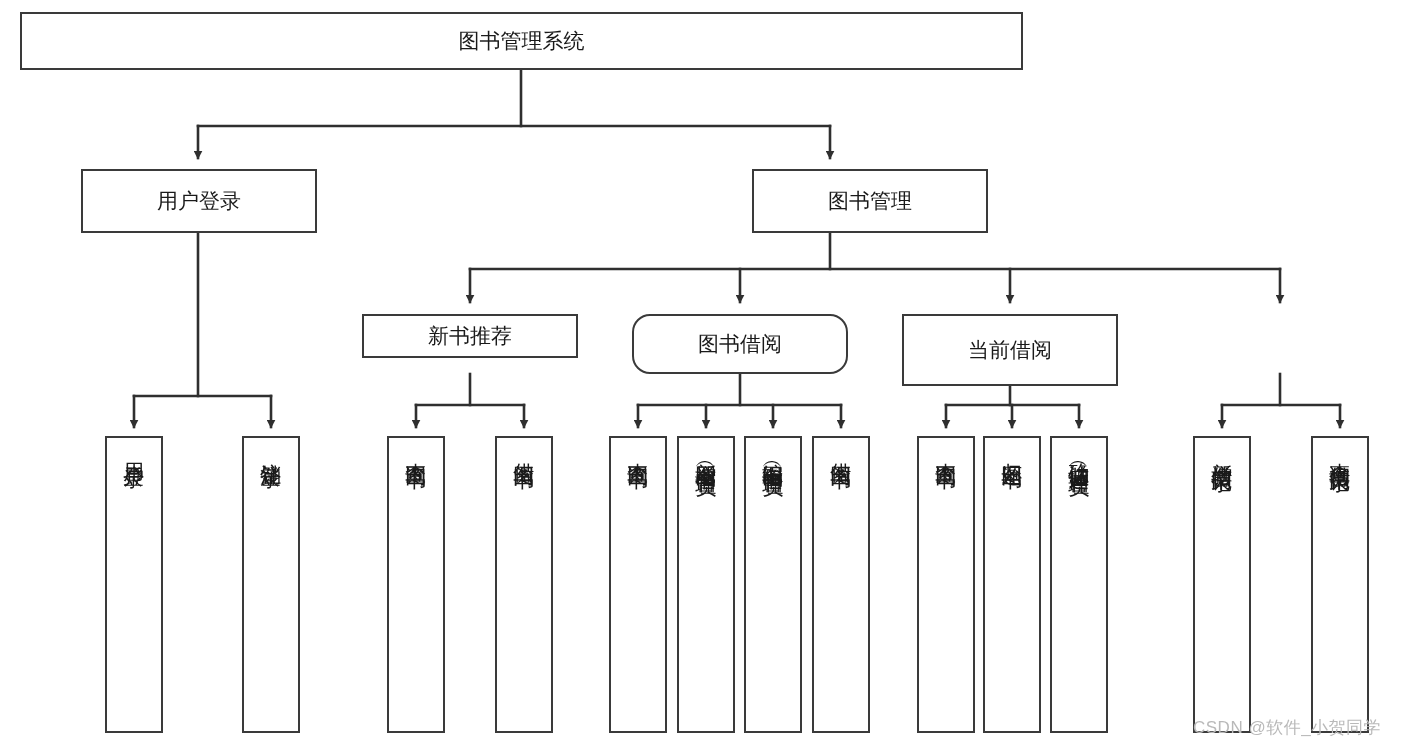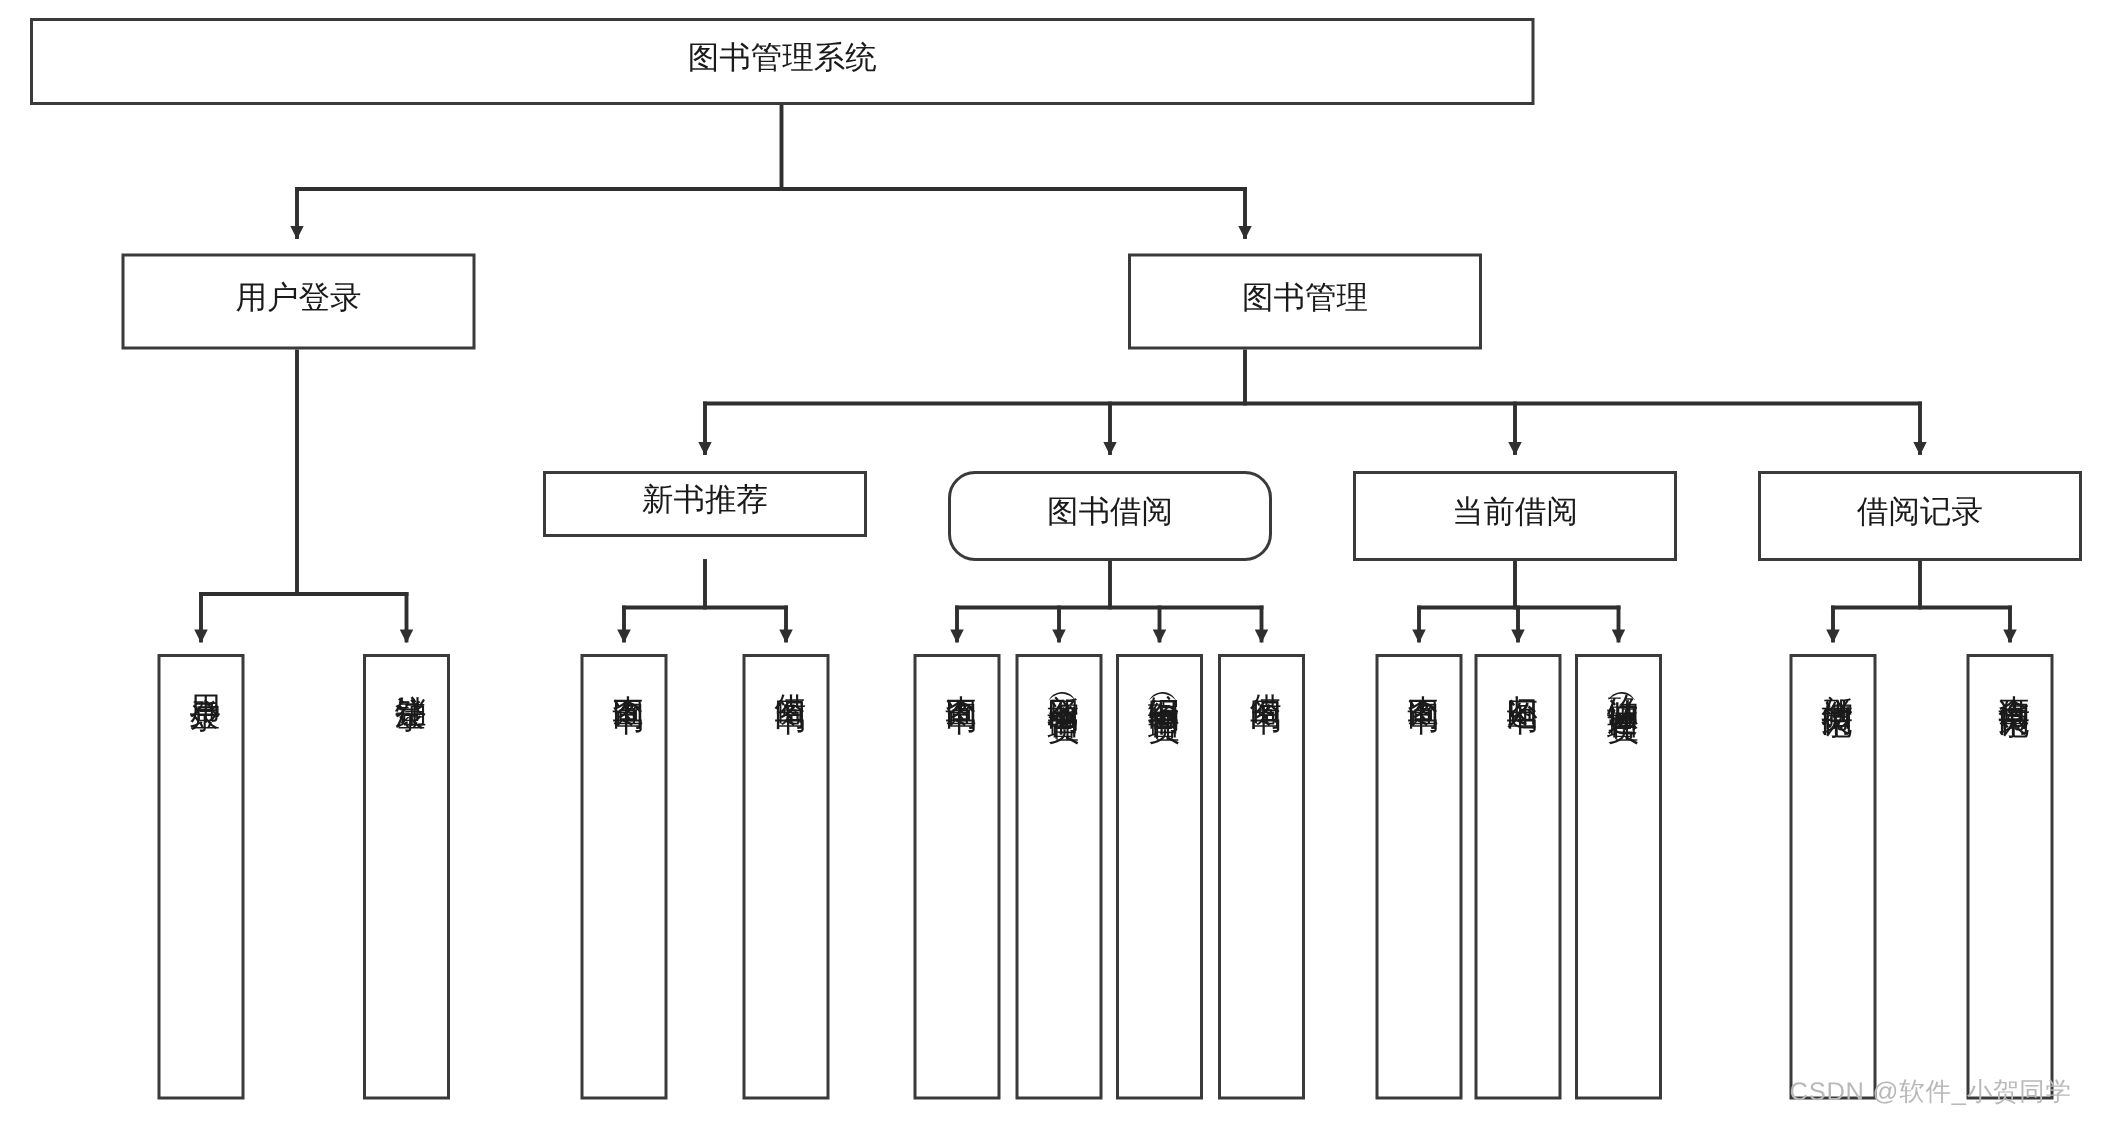--- a/index.html
+++ b/index.html
@@ -31,21 +31,21 @@
     box-sizing: border-box;
     background: #ffffff;
     border: 2px solid #3a3a3a;
     display: flex;
     align-items: center;
     justify-content: center;
     overflow: hidden;
   }
   .node-label {
     color: #1a1a1a;
-    font-family: Liberation Mono, monospace;
+    font-family: Liberation Sans, sans-serif;
     line-height: 1.22;
     text-align: center;
     white-space: nowrap;
   }
   .horizontal .node-label {
     font-size: 21px;
   }
   .vertical {
     align-items: flex-start;
     padding-top: 8px;
@@ -131,25 +131,22 @@
   <div class="node-box horizontal" style="left:712px; top:169px; width:236px; height:64px;margin-left:40px;">
     <span class="node-label">图书管理</span>
   </div>
 
   <div class="node-box horizontal" style="left:362px; top:314px; width:216px; height:44px;">
     <span class="node-label">新书推荐</span>
   </div>
   <div class="node-box horizontal" style="left:632px; top:314px; width:216px; height:60px;border-radius:18px;">
     <span class="node-label">图书借阅</span>
   </div>
-  <div class="node-box horizontal" style="left:902px; top:314px; width:216px; height:60px;">
+  <div class="node-box horizontal" style="left:902px; top:314px; width:216px; height:72px;">
     <span class="node-label">当前借阅</span>
-  </div>
-  <div class="node-box horizontal" style="left:1172px; top:314px; width:216px; height:60px;">
-    <span class="node-label">借阅记录</span>
   </div>
 
   <div class="node-box vertical" style="left:105px; top:436px; width:58px; height:297px;">
     <span class="node-label">用户登录</span>
   </div>
   <div class="node-box vertical" style="left:242px; top:436px; width:58px; height:297px;">
     <span class="node-label">注销登录</span>
   </div>
 
   <div class="node-box vertical" style="left:387px; top:436px; width:58px; height:297px;">

